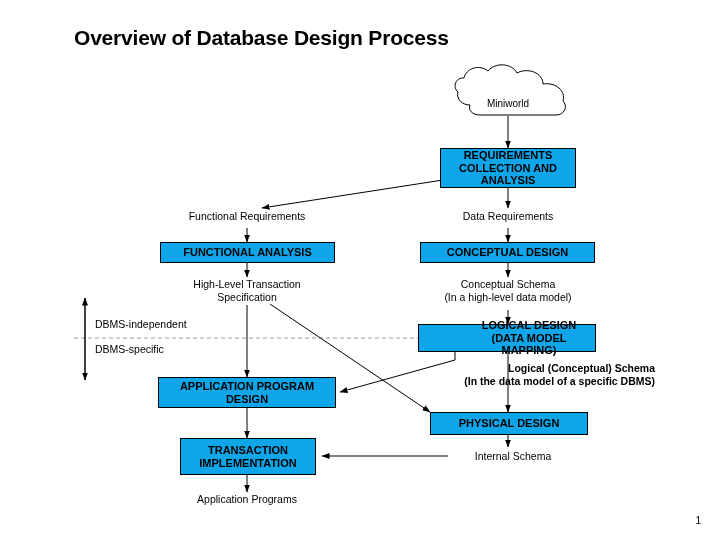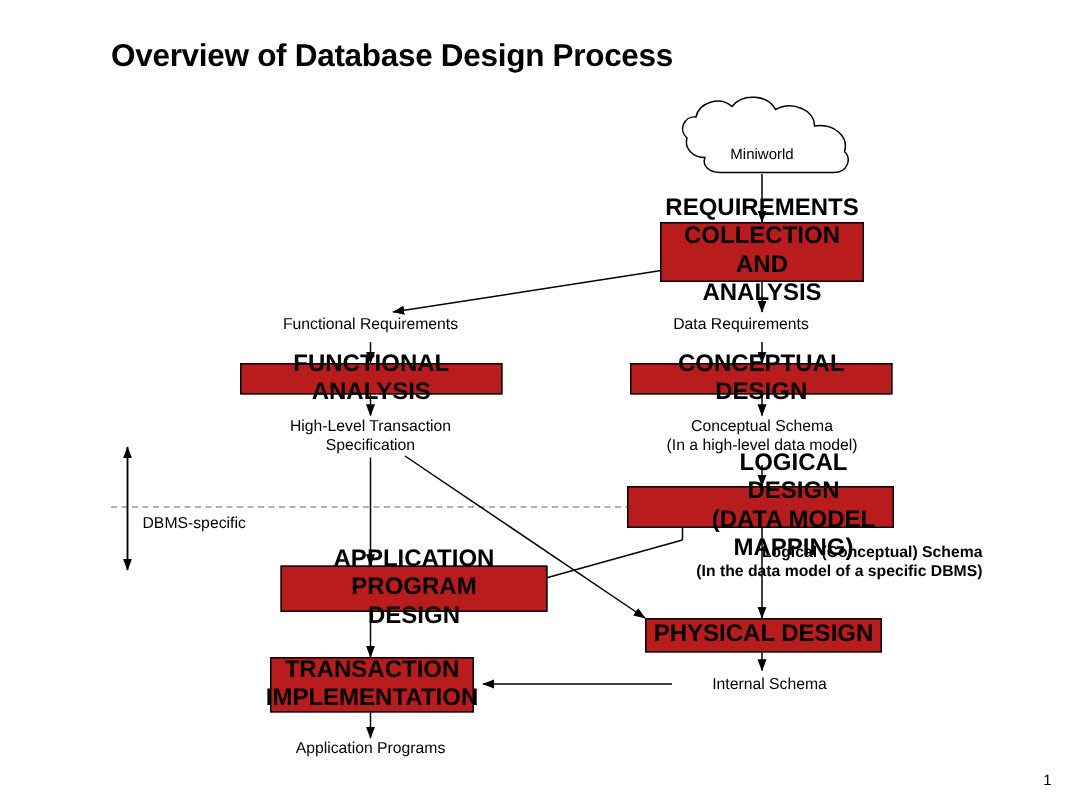--- a/index.html
+++ b/index.html
@@ -49,22 +49,22 @@
   svg.lines {
     position: absolute;
     left: 0; top: 0;
     width: 720px;
     height: 450px;
     overflow: visible;
   }
   .box {
     position: absolute;
     border: 1px solid #000;
-    background: #b91c1c;
-    font-size: 16px;
+    background: #0ea5e9;
+    font-size: 11px;
     font-weight: bold;
     text-align: center;
     display: flex;
     align-items: center;
     justify-content: center;
     line-height: 1.18;
     box-sizing: border-box;
     white-space: pre-line;
   }
   .label {
@@ -156,45 +156,46 @@
 COLLECTION AND
 ANALYSIS</div>
 
     <div class="box" style="left:160px; top:182px; width:175px; height:21px;">FUNCTIONAL ANALYSIS</div>
 
     <div class="box" style="left:420px; top:182px; width:175px; height:21px;">CONCEPTUAL DESIGN</div>
 
     <div class="box" style="left:418px; top:264px; width:178px; height:28px;padding-left:44px;">LOGICAL DESIGN
 (DATA MODEL MAPPING)</div>
 
-    <div class="box" style="left:158px; top:317px; width:178px; height:31px;margin-left:29px;">APPLICATION PROGRAM
+    <div class="box" style="left:158px; top:317px; width:178px; height:31px;">APPLICATION PROGRAM
 DESIGN</div>
 
     <div class="box" style="left:430px; top:352px; width:158px; height:23px;">PHYSICAL DESIGN</div>
 
     <div class="box" style="left:180px; top:378px; width:136px; height:37px;">TRANSACTION
 IMPLEMENTATION</div>
 
     <div class="label" style="left:167px; top:150px; width:160px;">Functional Requirements</div>
 
-    <div class="label" style="left:424px; top:150px; width:140px;">Data Requirements</div>
+    <div class="label" style="left:438px; top:150px; width:140px;">Data Requirements</div>
 
     <div class="label" style="left:167px; top:218px; width:160px;">High-Level Transaction
 Specification</div>
 
     <div class="label" style="left:418px; top:218px; width:180px;">Conceptual Schema
 (In a high-level data model)</div>
 
     <div class="label" style="left:405px; top:302px; width:250px; text-align:right;font-weight:bold;">Logical (Conceptual) Schema
 (In the data model of a specific DBMS)</div>
 
     <div class="label" style="left:448px; top:390px; width:130px;">Internal Schema</div>
 
     <div class="label" style="left:167px; top:433px; width:160px;">Application Programs</div>
 
+    <div class="label" style="left:95px; top:258px; width:140px; text-align:left;">DBMS-independent</div>
 
     <div class="label" style="left:95px; top:283px; width:140px; text-align:left;">DBMS-specific</div>
 
   </div>
 
   <div id="page-number">1</div>
 
 </div>
 
 </body></html>

